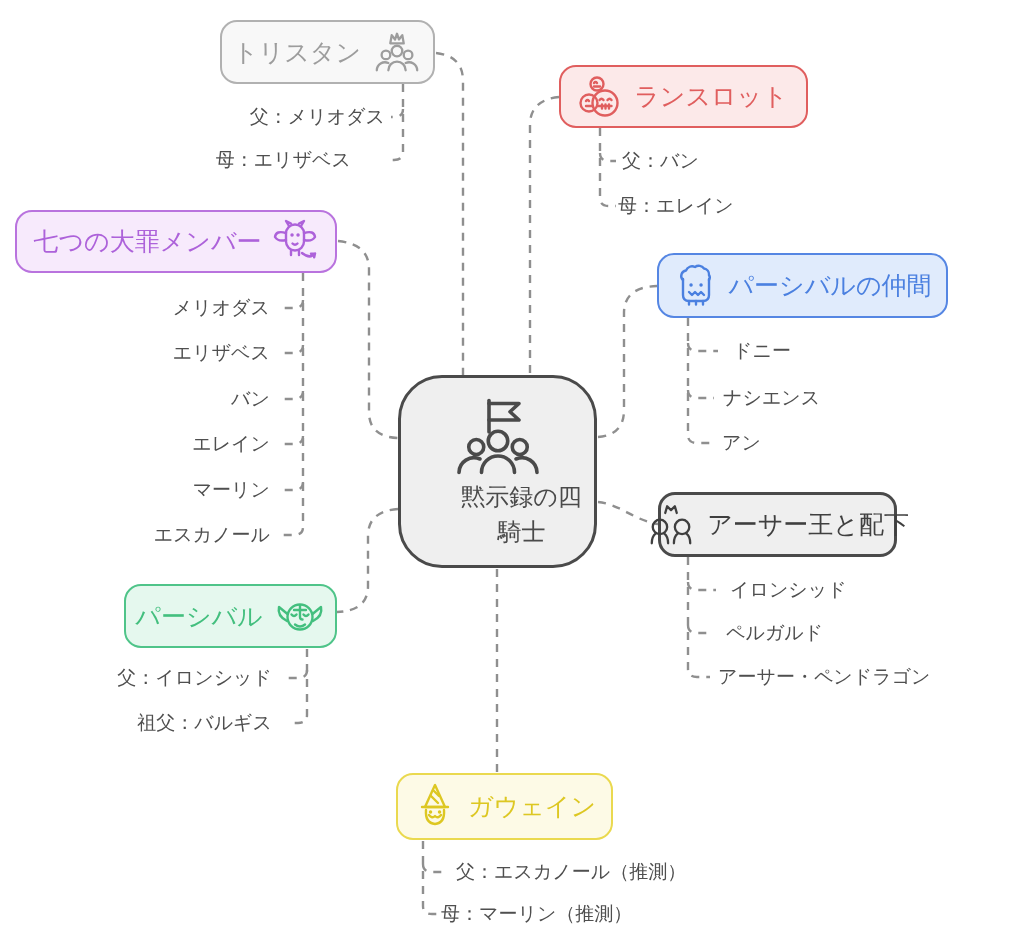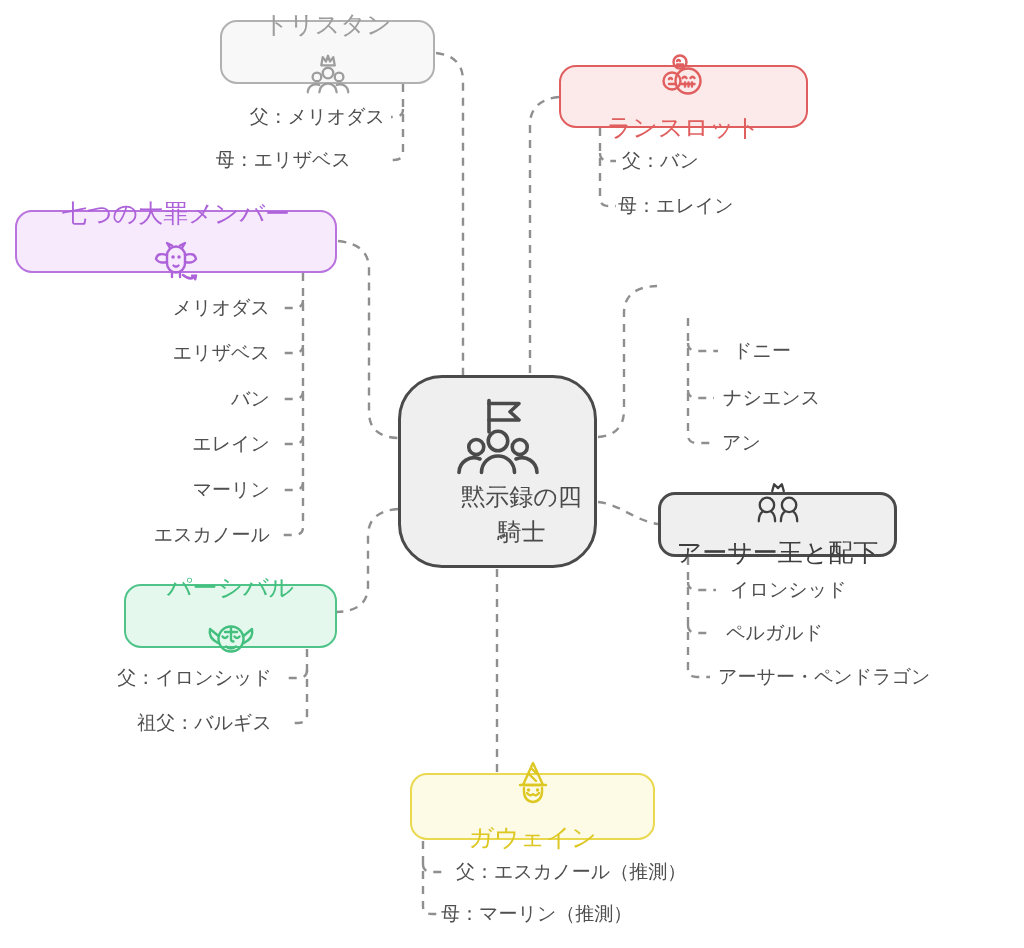--- a/index.html
+++ b/index.html
@@ -9,21 +9,21 @@
     background:#ffffff;
     font-family:"Liberation Sans","DejaVu Sans",sans-serif;
     overflow:hidden;
   }
   svg.wires{position:absolute;left:0;top:0;pointer-events:none;}
   .wire{fill:none;stroke:#8f8f8f;stroke-width:2.4;stroke-dasharray:8 7;}
   .node{
     position:absolute;
     display:flex;align-items:center;justify-content:center;gap:11px;
     border-radius:17px;border-style:solid;border-width:2.5px;
-    font-size:25px;white-space:nowrap;box-sizing:border-box;flex-direction:column;
+    font-size:25px;white-space:nowrap;box-sizing:border-box;
   }
   .node .icon{display:flex;align-items:center;}
   .node .icon svg{display:block;}
   .icon svg *{fill:none;stroke:currentColor;stroke-width:2.4;stroke-linecap:round;stroke-linejoin:round;}
   .dot{stroke-width:3.4 !important;}
   
   .n-tristan {background:#f8f8f8;border-color:#b1b1b1;color:#9d9d9d;}
   .n-lancelot{background:#fce9e9;border-color:#e05e5e;color:#e05e5e;}
   .n-sins    {background:#f7eafc;border-color:#b973de;color:#ad62da;}
   .n-allies  {background:#e0ebfc;border-color:#5586e3;color:#4b80e0;}
@@ -150,20 +150,32 @@
       </svg>
     </span>
   </div>
   <div class="item r" style="top:293px;right:754px;">メリオダス</div>
   <div class="item r" style="top:338px;right:754px;">エリザベス</div>
   <div class="item r" style="top:384px;right:754px;">バン</div>
   <div class="item r" style="top:429px;right:754px;">エレイン</div>
   <div class="item r" style="top:475px;right:754px;">マーリン</div>
   <div class="item r" style="top:520px;right:754px;">エスカノール</div>
 
+  <div class="node n-allies" style="left:657px;top:253px;width:291px;height:65px;">
+    <span class="icon">
+      <svg width="44" height="46" viewBox="0 0 44 46">
+        <path d="M9,17 A5.5 5.5 0 0 1 12,7.5 A6.5 6.5 0 0 1 21,4 A6.5 6.5 0 0 1 30,5.5 A6 6 0 0 1 35,12 A4.5 4.5 0 0 1 35,17"></path>
+        <path d="M9,16 V32 Q9,38 15,38 H29 Q35,38 35,32 V16"></path>
+        <path class="dot" d="M17,22 h0.1 M27,22 h0.1"></path>
+        <path d="M15,29 l3,3 3,-3 3,3 3,-3 3,3"></path>
+        <path d="M15,38 v3.5 M22,38 v3.5 M29,38 v3.5"></path>
+      </svg>
+    </span>
+    <span>パーシバルの仲間</span>
+  </div>
   <div class="item" style="top:336px;left:733px;">ドニー</div>
   <div class="item" style="top:383px;left:723px;">ナシエンス</div>
   <div class="item" style="top:428px;left:722px;">アン</div>
 
   <div class="node n-arthur" style="left:658px;top:492px;width:239px;height:65px;">
     <span class="icon">
       <svg width="50" height="44" viewBox="0 0 52 44">
         <path d="M20,9.5 L22,2.5 L26,6.5 L30,2.5 L32,9.5"></path>
         <circle cx="14.5" cy="24" r="7.5"></circle>
         <path d="M6,41 q0,-7 4,-10 M23,41 q0,-7 -4,-10"></path>
@@ -187,21 +199,21 @@
         <path d="M20,16 h12"></path>
         <path d="M26,12 V23 q0,2.5 2.5,2.5"></path>
         <path d="M17.5,20.5 q2.5,3 5,0 M29.5,20.5 q2.5,3 5,0"></path>
         <path d="M21,30.5 q5,4 10,0"></path>
       </svg>
     </span>
   </div>
   <div class="item r" style="top:708px;right:752px;">祖父：バルギス</div>
   <div class="item r" style="top:663px;right:752px;">父：イロンシッド</div>
 
-  <div class="node n-gawain" style="left:410px;top:773px;width:245px;height:67px;">
+  <div class="node n-gawain" style="left:396px;top:773px;width:217px;height:67px;">
     <span class="icon">
       <svg width="44" height="50" viewBox="0 0 44 48">
         <path d="M22,2 L12,24 H32 Z"></path>
         <path d="M9,24 H35"></path>
         <path d="M18,13 l7,7 M21,8 l5,5"></path>
         <path class="dot" d="M17.5,29 h0.1 M26.5,29 h0.1"></path>
         <path d="M13,27 q-1,13 9,14 q10,-1 9,-14"></path>
         <path d="M16,32 q3,4 6,1 M28,32 q-3,4 -6,1"></path>
       </svg>
     </span>

